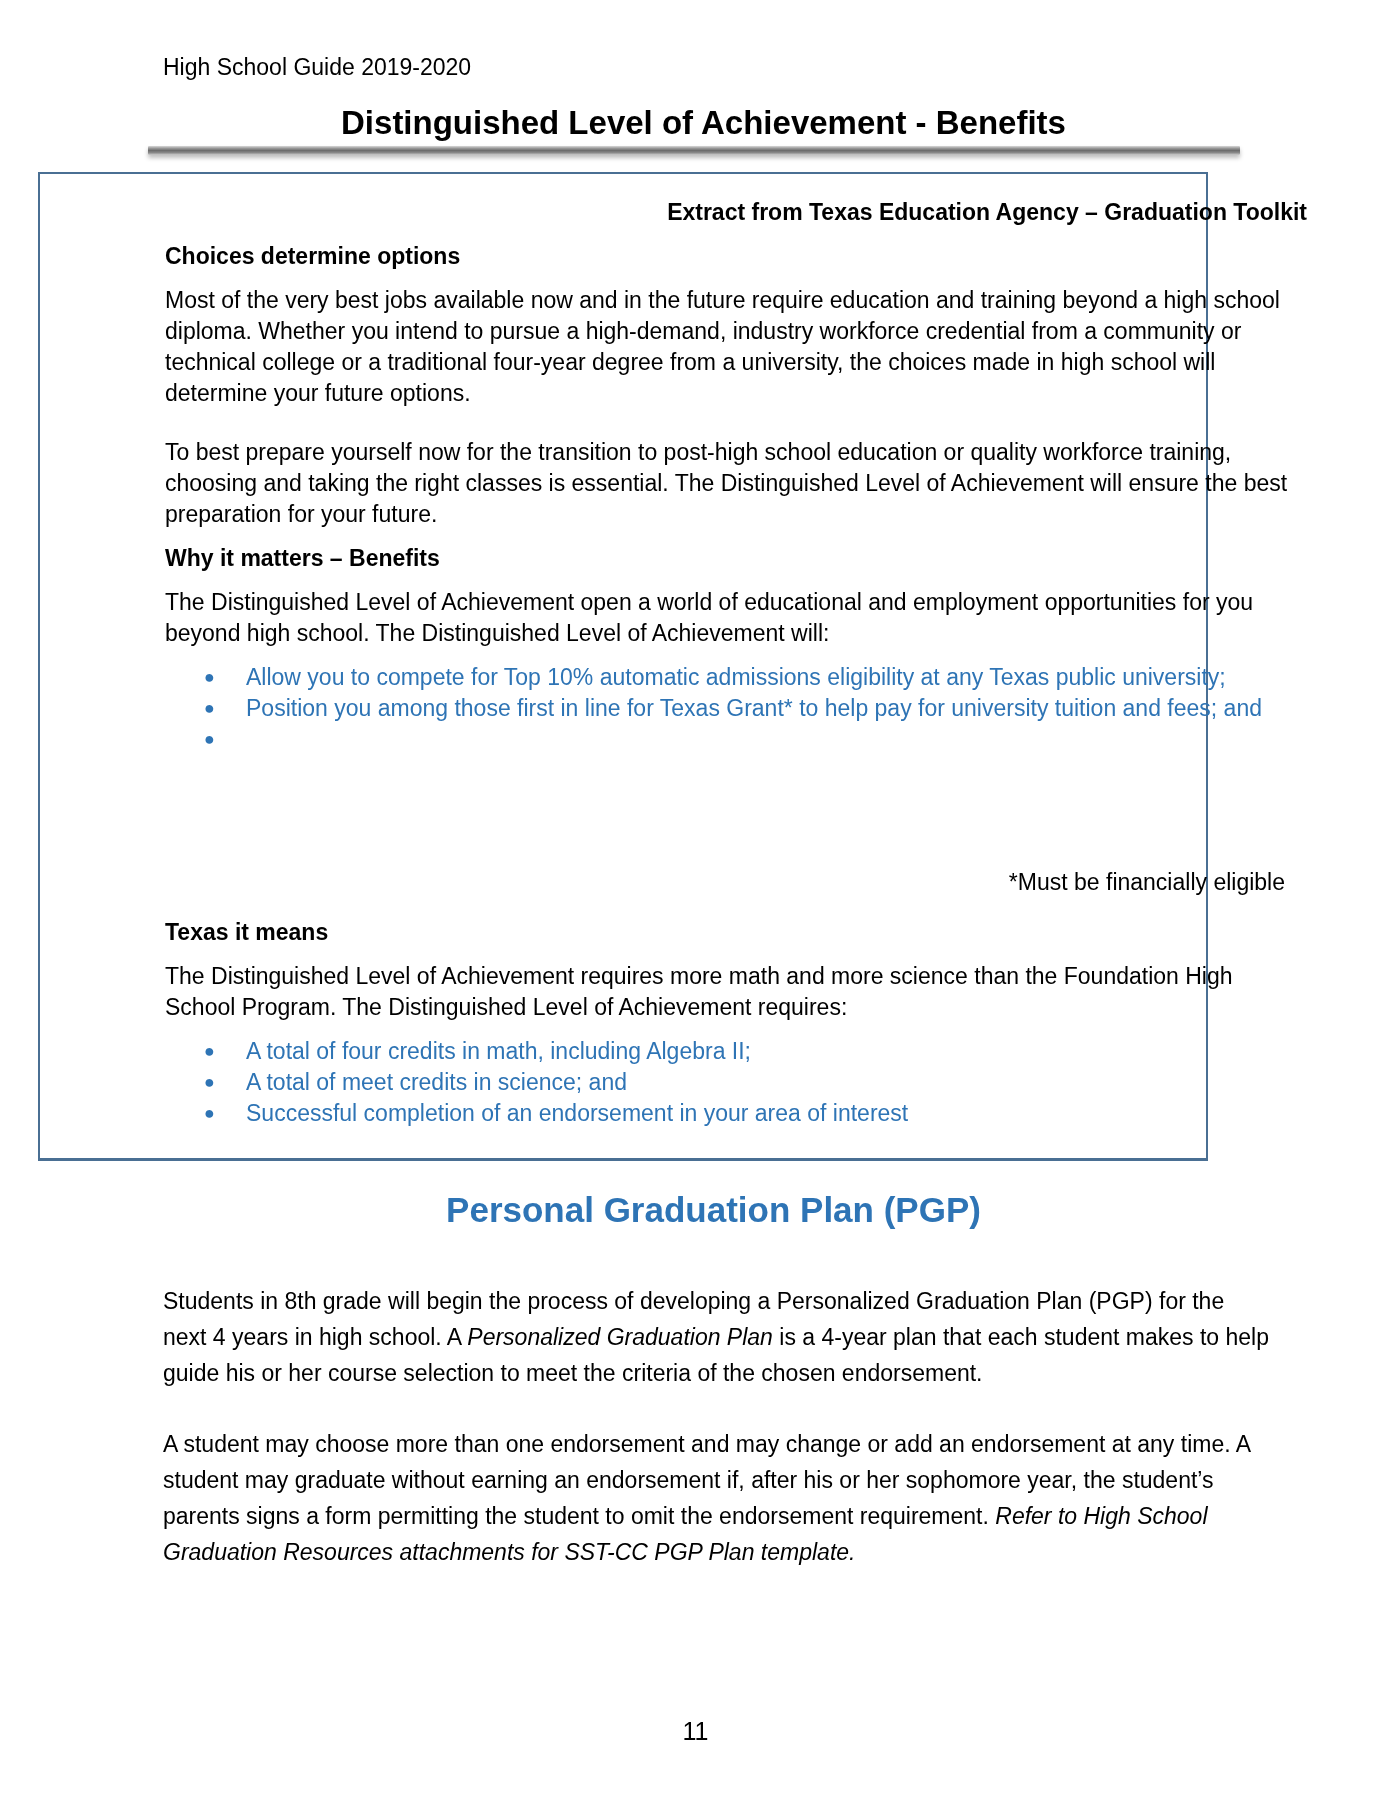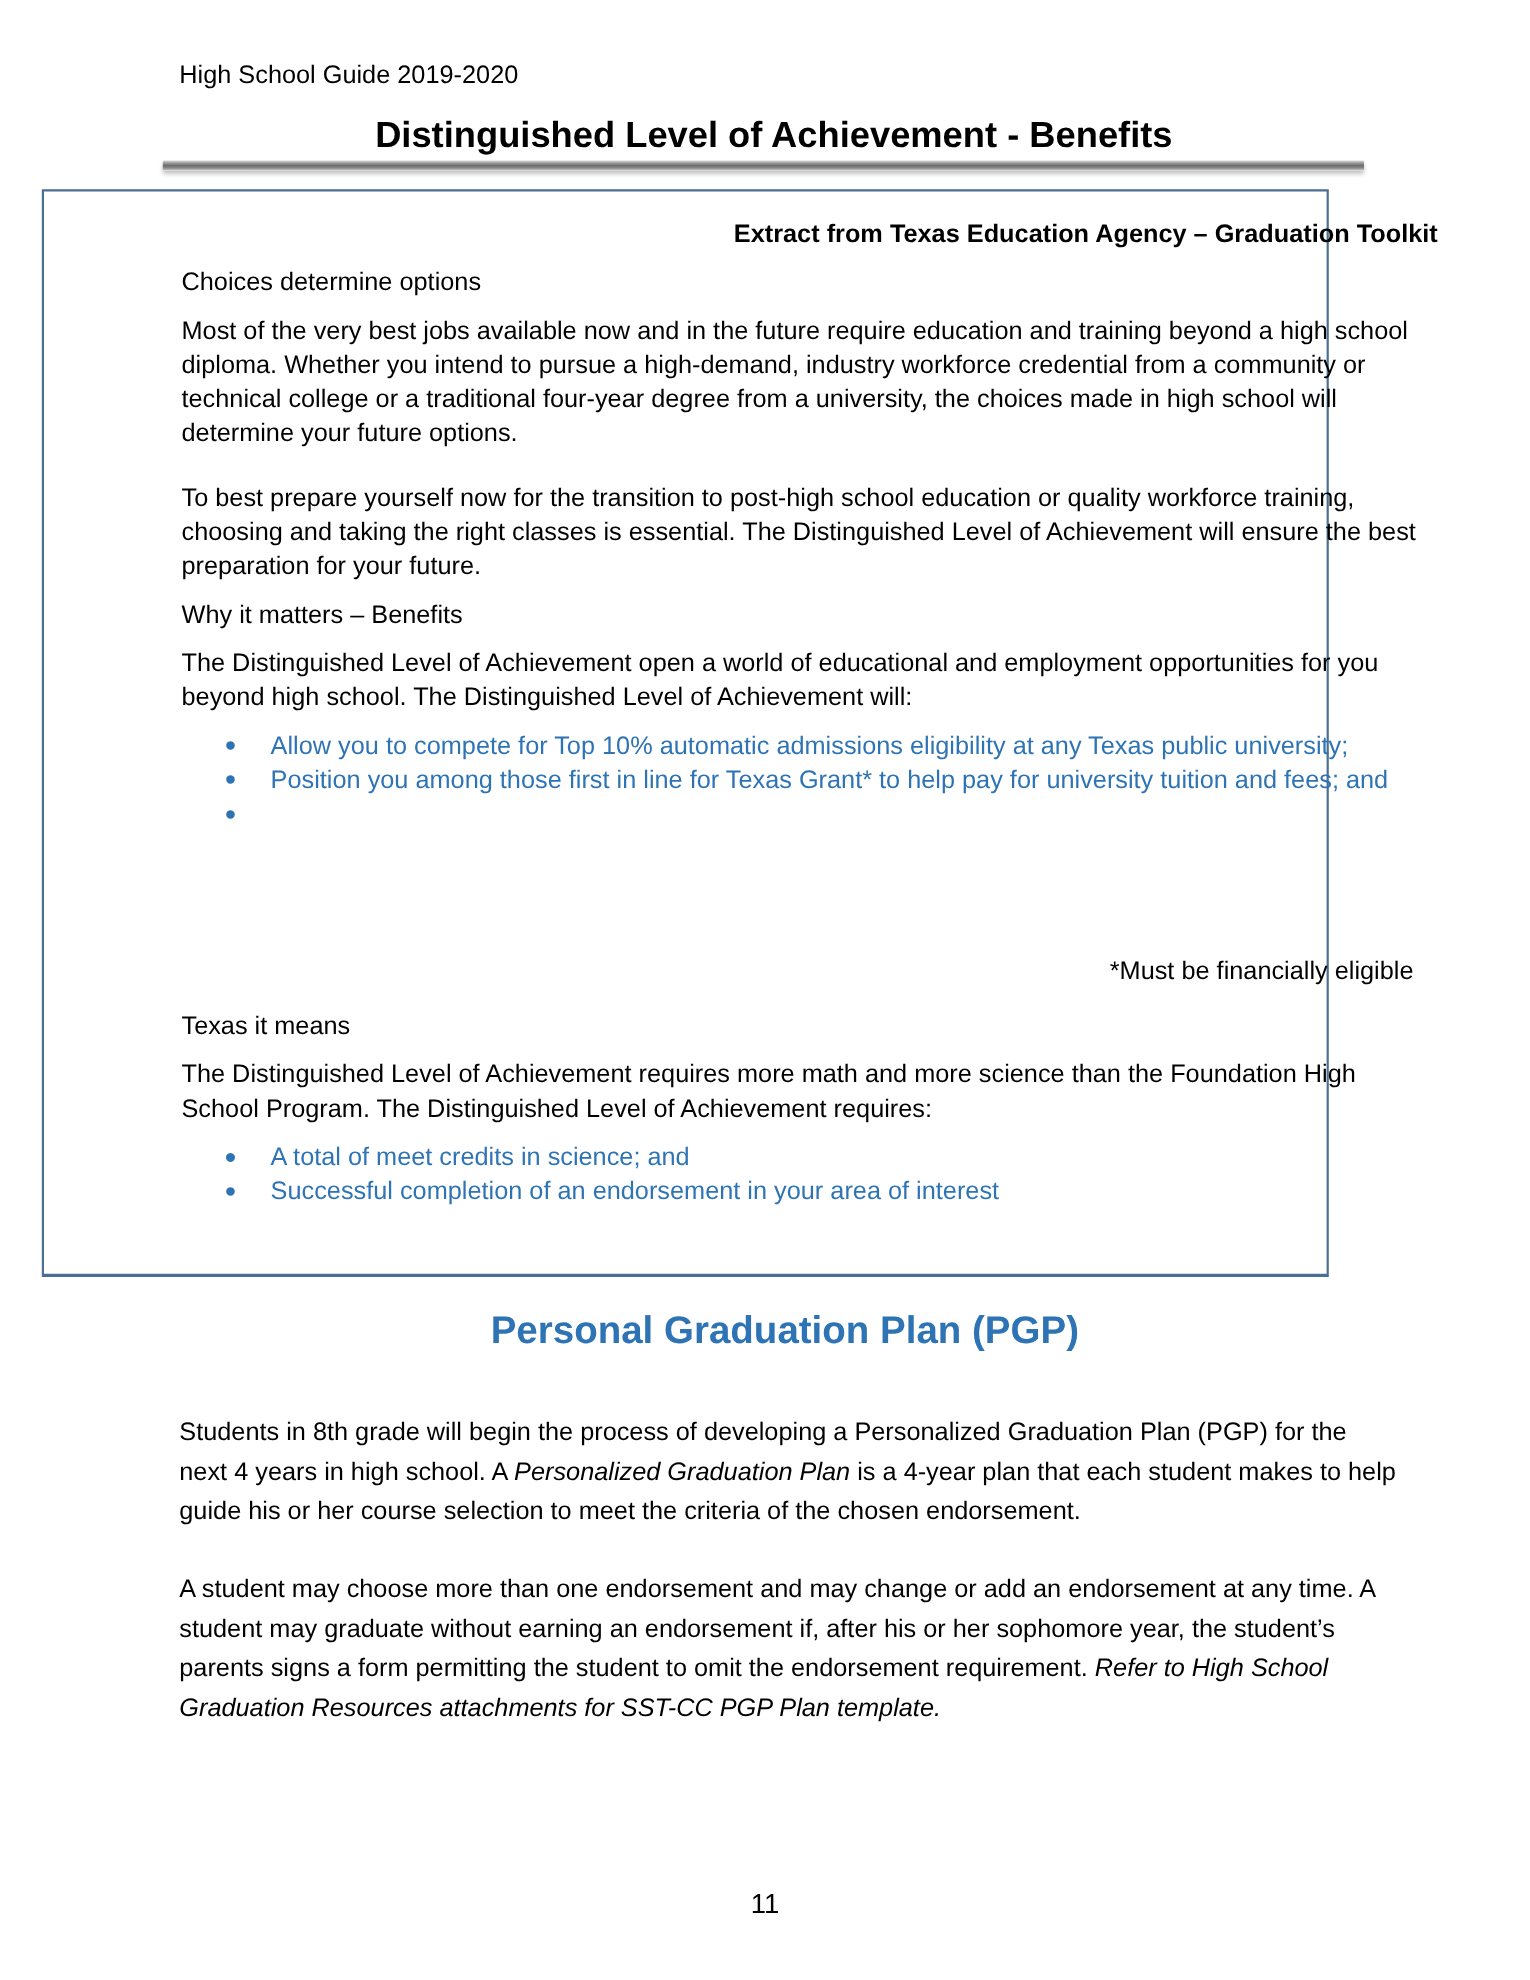--- a/index.html
+++ b/index.html
@@ -25,21 +25,21 @@
   .extract-box {
     position: absolute; left: 38px; top: 172px; width: 1170px; height: 989px;
     border: 2px solid #4a6f93; border-bottom-width: 3px; box-sizing: border-box;
   }
   .box-inner { position: absolute; left: 125px; top: 0; width: 1140px; }
   .extract-source {
     position: absolute; right: -2px; top: 24px;
     font-size: 23px; font-weight: bold; line-height: 28px; white-space: nowrap;
   }
   .section-heading {
-    position: absolute; left: 0; font-size: 23px; font-weight: normal; line-height: 28px;
+    position: absolute; left: 0; font-size: 23px; font-weight: bold; line-height: 28px;
   }
   .para {
     position: absolute; left: 0; width: 1130px;
     font-size: 23px; line-height: 31px;
   }
   .blist {
     position: absolute; left: 0; width: 1140px; margin: 0; padding: 0; list-style: none;
   }
   .blist li {
     position: relative; padding-left: 81px; font-size: 23px; line-height: 31px;
@@ -86,21 +86,21 @@
     <ul class="blist" style="top:488px;">
       <li><span class="bullet">●</span><span>Allow you to compete for Top 10% automatic admissions eligibility at any Texas public university;</span></li>
       <li><span class="bullet">●</span><span>Position you among those first in line for Texas Grant* to help pay for university tuition and fees; and</span></li>
       <li><span class="bullet">●</span></li>
     </ul>
     <div class="footnote" style="top:694px;">*Must be financially eligible</div>
 
     <div class="section-heading" style="top:744px;">Texas it means</div>
     <div class="para" style="top:787px;">The Distinguished Level of Achievement requires more math and more science than the Foundation High School Program. The Distinguished Level of Achievement requires:</div>
     <ul class="blist" style="top:862px;">
-      <li><span class="bullet">●</span></li>
+      <li><span class="bullet">●</span><span>A total of four credits in math, including Algebra II;</span></li>
       <li><span class="bullet">●</span><span>A total of meet credits in science; and</span></li>
       <li><span class="bullet">●</span><span>Successful completion of an endorsement in your area of interest</span></li>
     </ul>
   </div>
 </div>
 
 <div class="pgp-title">Personal Graduation Plan (PGP)</div>
 
 <div class="pgp-para" style="top:1283px;"><span>Students in 8th grade will begin the process of developing a Personalized Graduation Plan (PGP) for the next 4 years in high school. A </span><em>Personalized Graduation Plan</em><span> is a 4-year plan that each student makes to help guide his or her course selection to meet the criteria of the chosen endorsement.</span></div>
 

